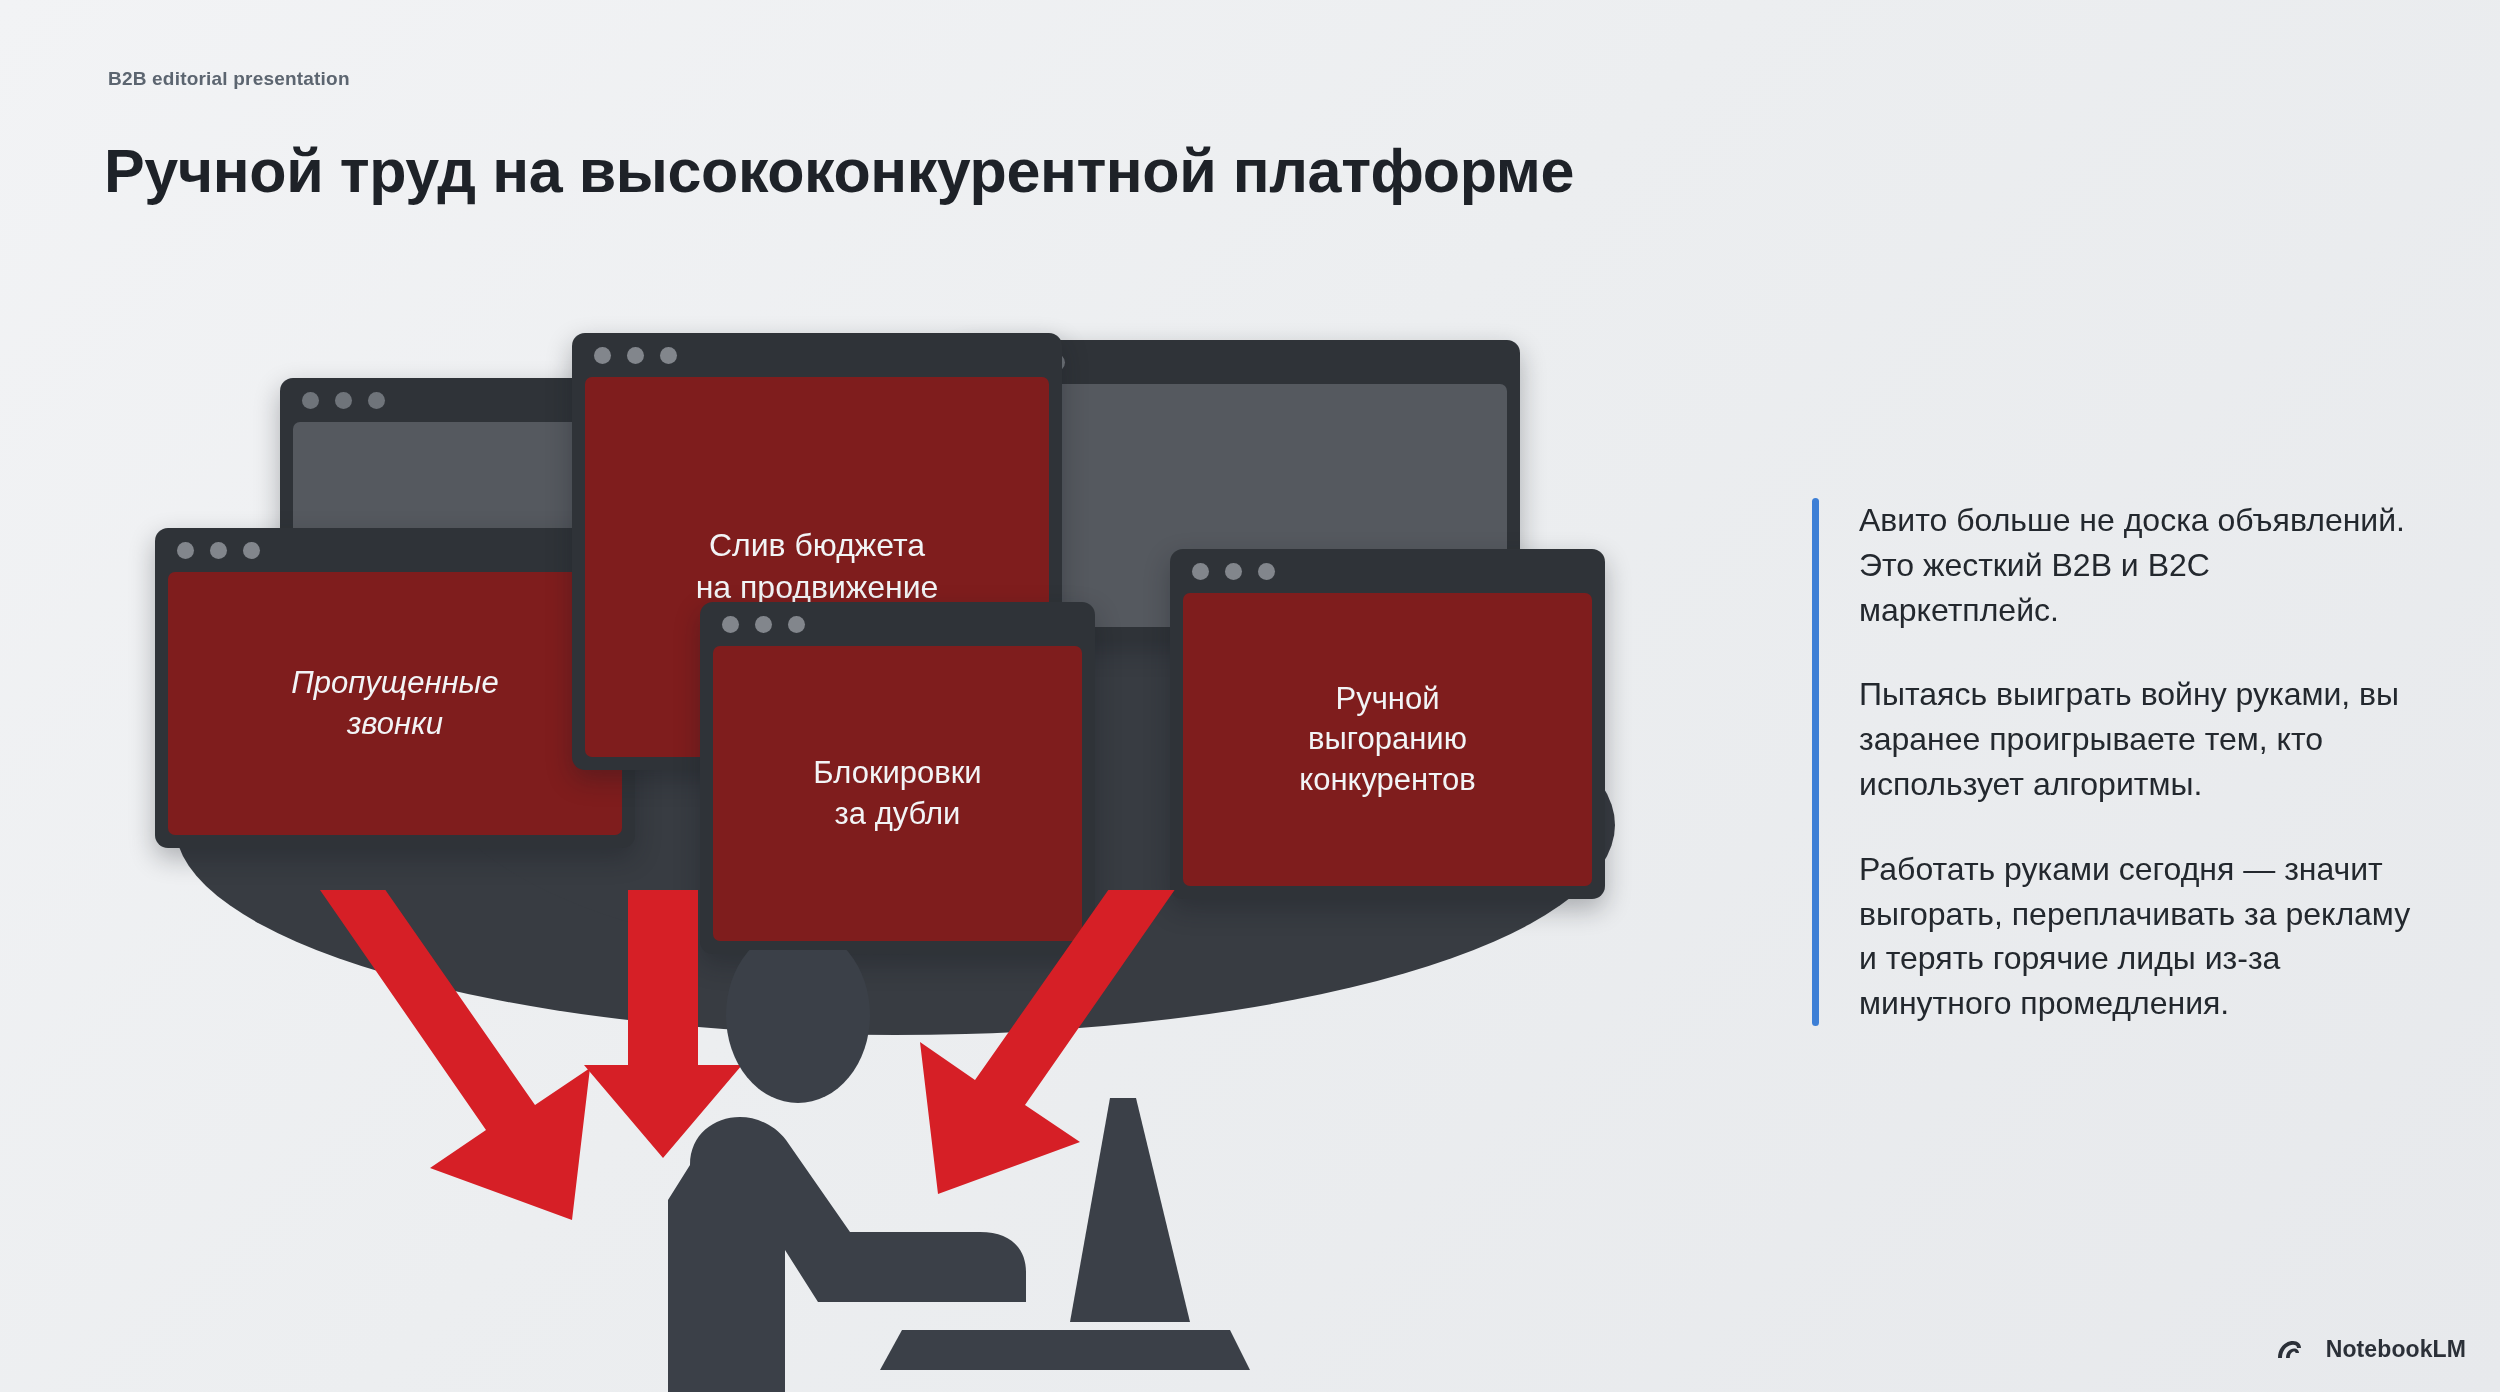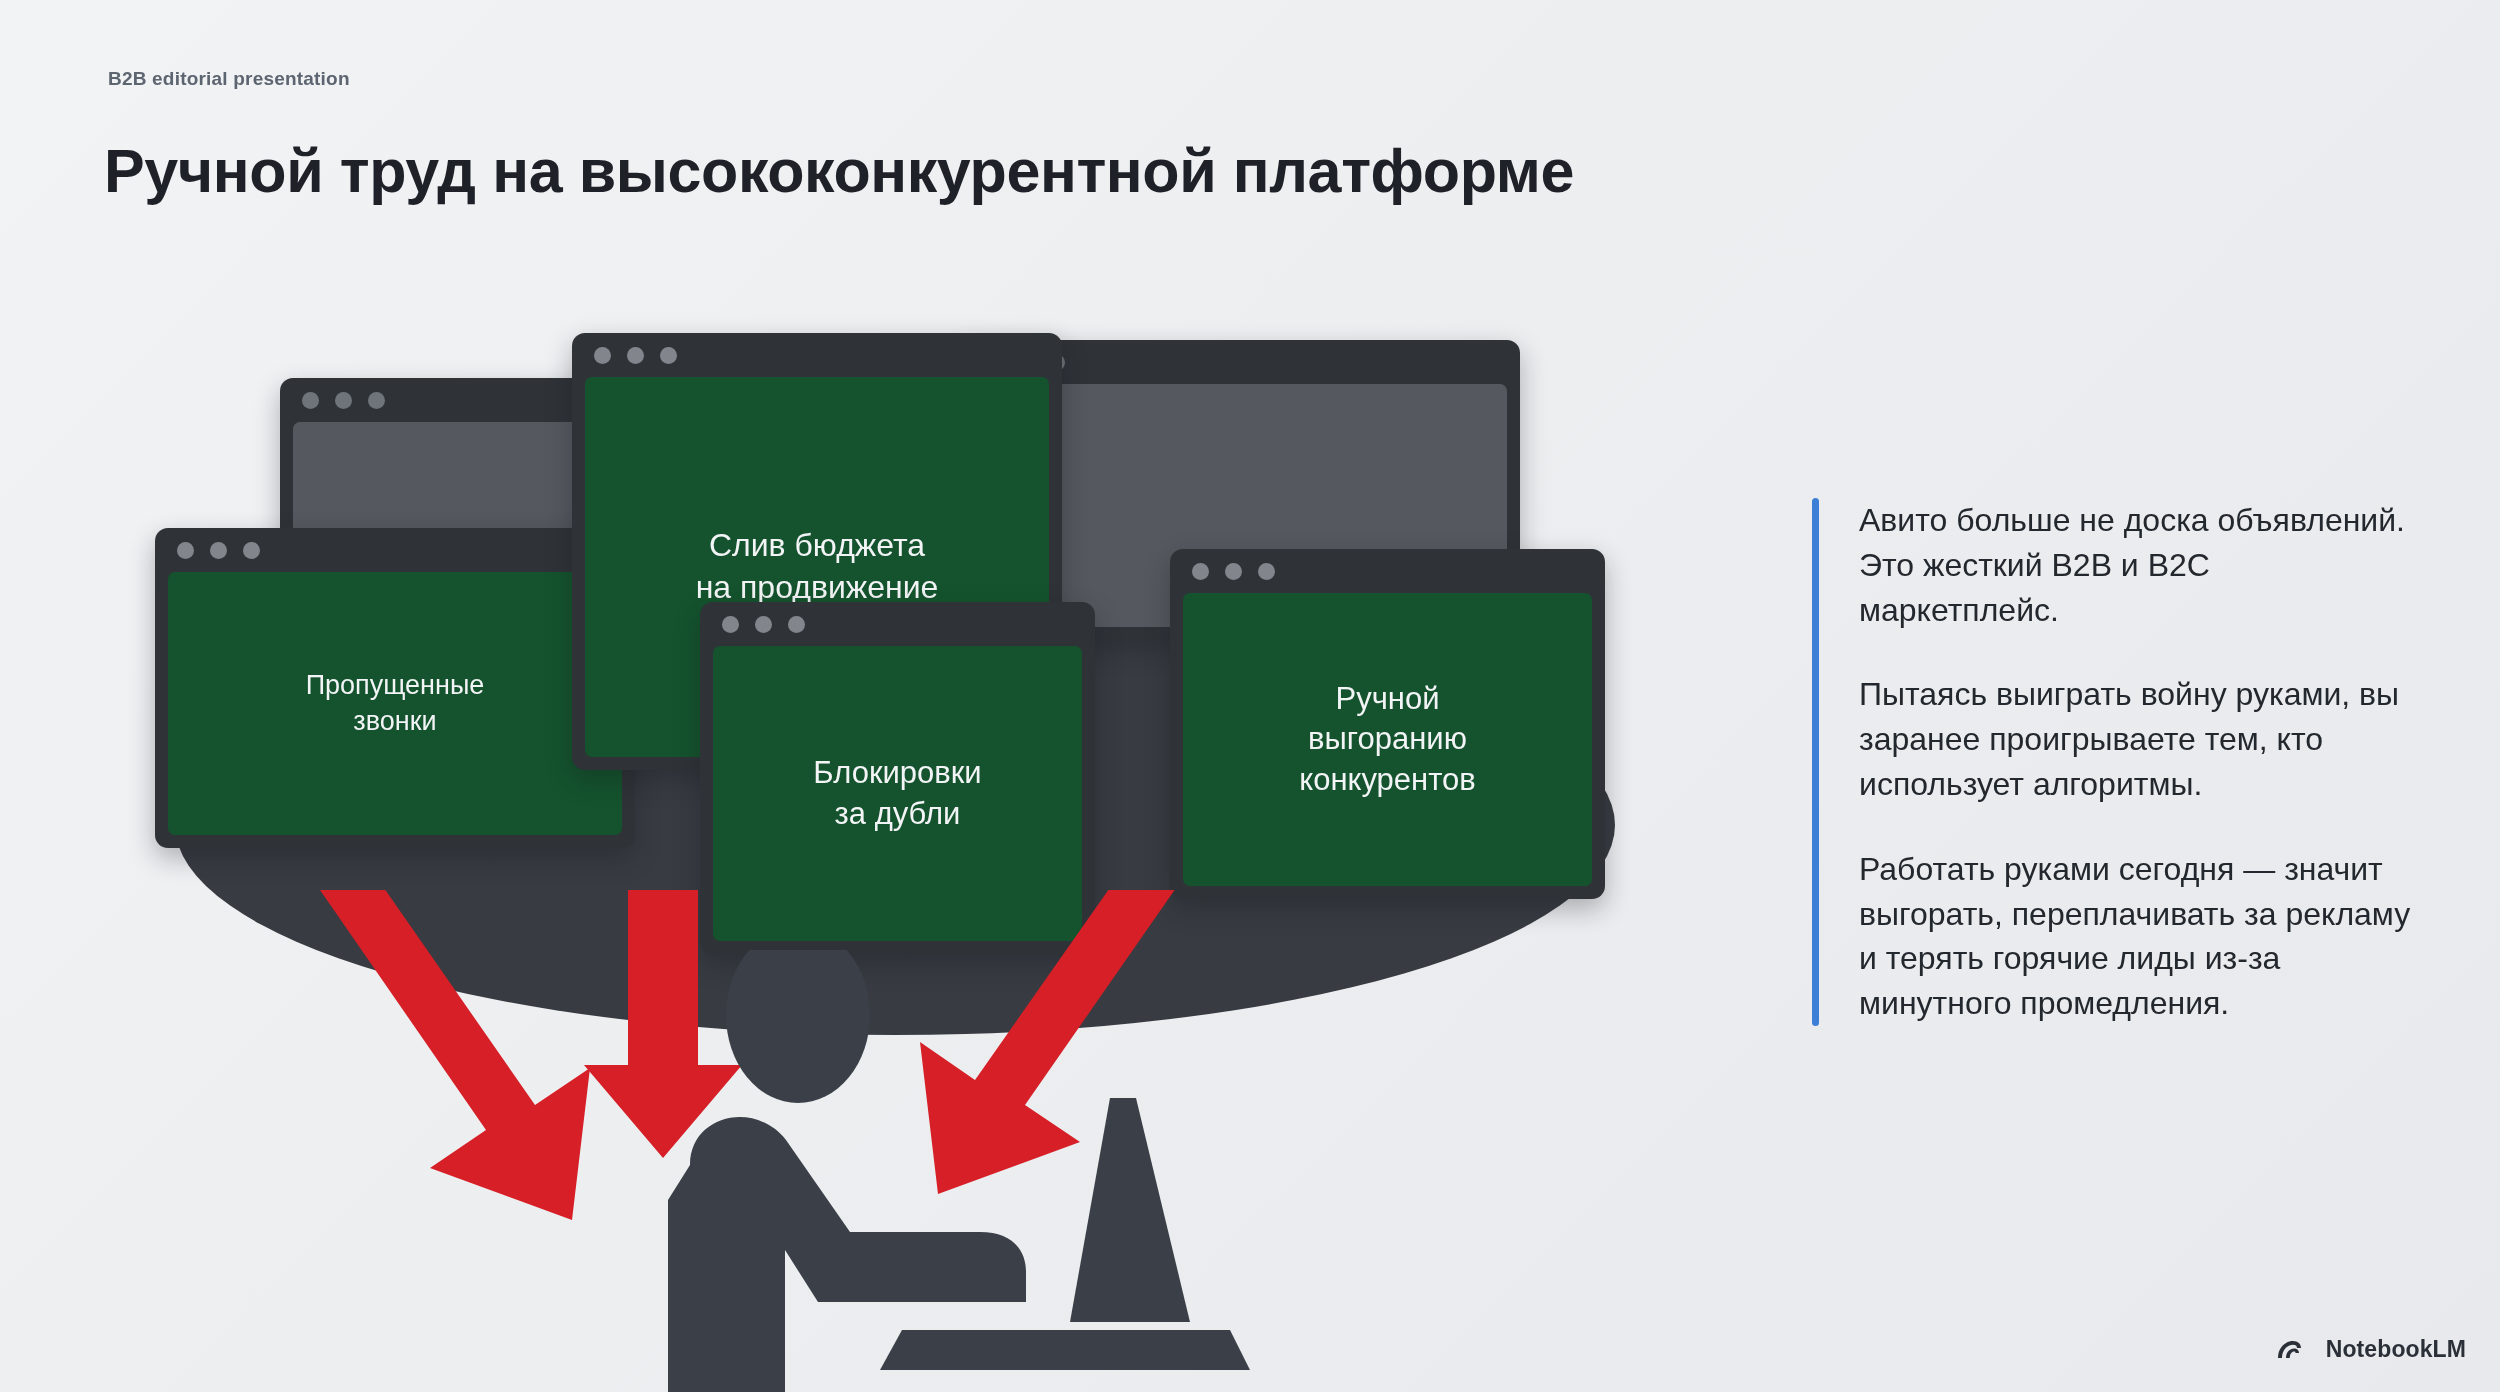--- a/index.html
+++ b/index.html
@@ -87,21 +87,21 @@
   }
   .win .dot {
     width: 17px; height: 17px;
     border-radius: 50%;
     background: #82868c;
   }
   .win .body {
     position: absolute;
     left: 13px; right: 13px;
     top: 44px; bottom: 13px;
-    background: #14532d;
+    background: #7f1d1d;
     border-radius: 7px;
     display: flex;
     align-items: center;
     justify-content: center;
     text-align: center;
     color: #f2f4f6;
     font-size: 31px;
     line-height: 1.30;
     padding: 0 14px;
     box-sizing: border-box;
@@ -113,21 +113,21 @@
   #win-back-left  { left: 160px;  top: 48px;  width: 560px; height: 300px; z-index: 2; }
   #win-back-right { left: 840px;  top: 10px;  width: 560px; height: 300px; z-index: 2; }
   #win-calls      { left: 35px;   top: 198px; width: 480px; height: 320px; z-index: 4; }
   #win-budget     { left: 452px;  top: 3px;   width: 490px; height: 437px; z-index: 6; }
   #win-monitor    { left: 1050px; top: 219px; width: 435px; height: 350px; z-index: 5; }
   #win-blocks     { left: 580px;  top: 272px; width: 395px; height: 352px; z-index: 7; }
 
   #win-budget .body  { font-size: 32px; }
   #win-monitor .body { font-size: 31px; }
   #win-blocks .body  { font-size: 31px; }
-  #win-calls .body   { font-size: 27px; }
+  #win-calls .body   { font-size: 31px; font-style: italic; }
 
   .arrows {
     position: absolute;
     left: 0; top: 560px;
     width: 1600px; height: 420px;
     z-index: 8;
   }
   .person {
     position: absolute;
     left: 430px;

